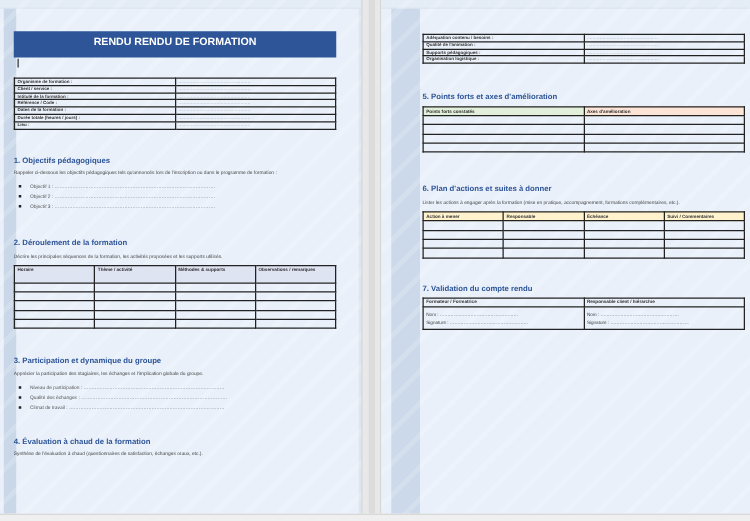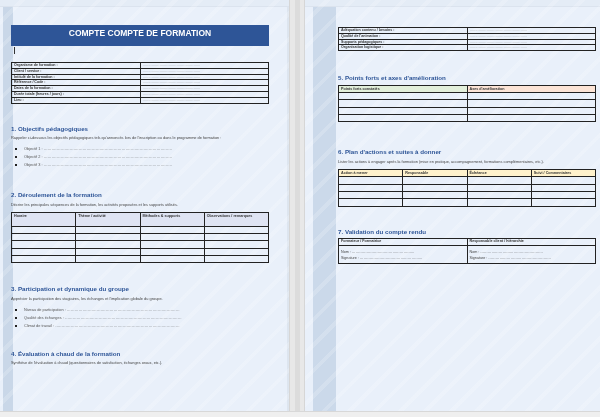--- a/index.html
+++ b/index.html
@@ -57,21 +57,21 @@
 
 <div class="viewer">
 
   <div class="page left">
     <div class="topstrip"></div>
     <div class="sidebar"></div>
     <div class="rightedge"></div>
     <div class="watermark"></div>
 
     <div class="content">
-      <div class="title-bar">COMPTE COMPTE DE FORMATION</div>
+      <div class="title-bar">RENDU RENDU DE FORMATION</div>
       <div class="cursor"></div>
 
       <table class="info">
         <tbody>
             <tr>
               <td style="width:50%">Organisme de formation :</td>
               <td class="val">……………………………………………</td>
             </tr>
         <tr>
               <td>Client / service :</td>

